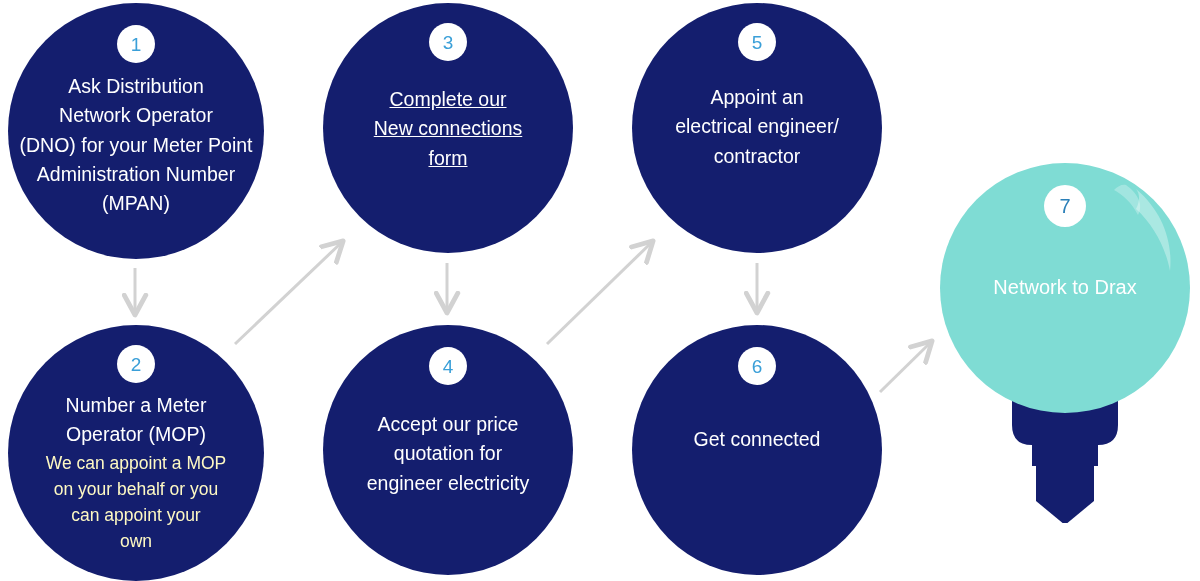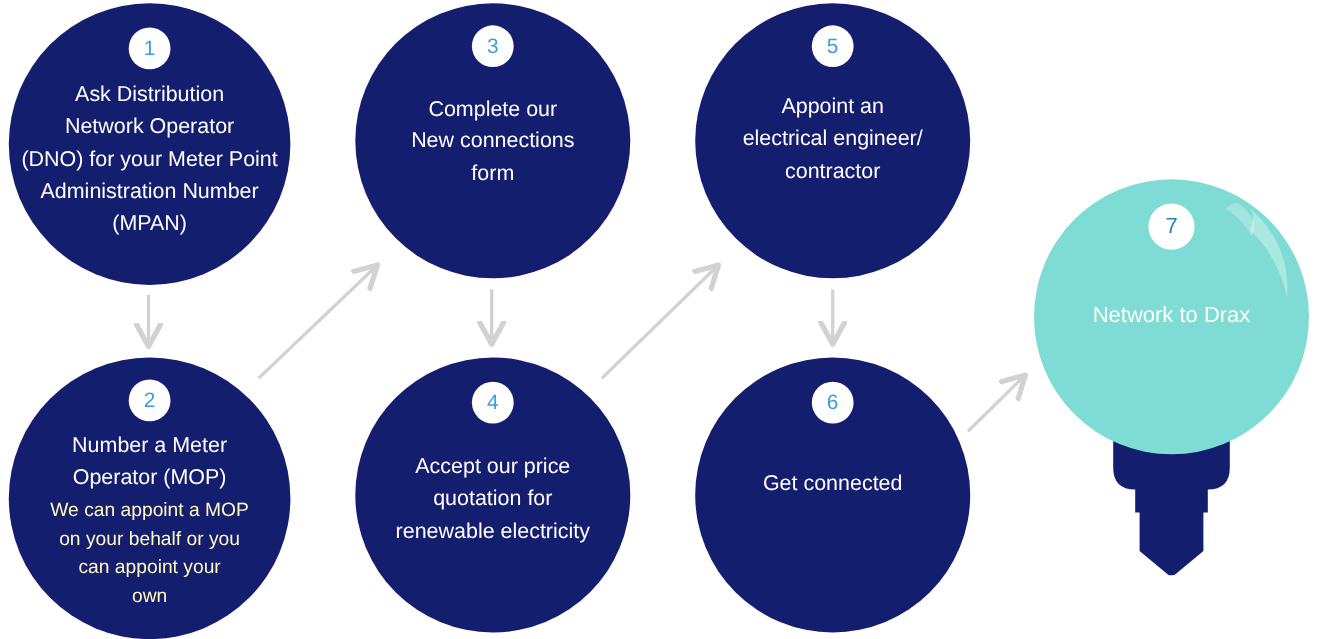--- a/index.html
+++ b/index.html
@@ -73,21 +73,21 @@
   #step1 { left: 8px;   top: 3px;   width: 256px; height: 256px; padding-top: 22px; }
   #step1 .badge { width: 38px; height: 38px; }
   #step1 .step-body { margin-top: 9px; }
 
   #step2 { left: 8px;   top: 325px; width: 256px; height: 256px; padding-top: 20px; }
   #step2 .badge { width: 38px; height: 38px; }
   #step2 .step-body { margin-top: 8px; }
 
   #step3 { left: 323px; top: 3px;   width: 250px; height: 250px; padding-top: 20px; }
   #step3 .badge { width: 38px; height: 38px; }
-  #step3 .step-body { margin-top: 24px; }
+  #step3 .step-body { margin-top: 24px; text-decoration: underline; }
 
   #step4 { left: 323px; top: 325px; width: 250px; height: 250px; padding-top: 22px; }
   #step4 .badge { width: 38px; height: 38px; }
   #step4 .step-body { margin-top: 25px; }
 
   #step5 { left: 632px; top: 3px;   width: 250px; height: 250px; padding-top: 20px; }
   #step5 .badge { width: 38px; height: 38px; }
   #step5 .step-body { margin-top: 22px; text-align: center; }
 
   #step6 { left: 632px; top: 325px; width: 250px; height: 250px; padding-top: 22px; }
@@ -199,21 +199,21 @@
 form</div>
 
     </div>
   </div>
 
   <div class="step" id="step4">
     <div class="badge">4</div>
     <div class="step-body">
       <div class="title">Accept our price
 quotation for
-renewable electricity</div>
+engineer electricity</div>
 
     </div>
   </div>
 
   <div class="step" id="step5">
     <div class="badge">5</div>
     <div class="step-body">
       <div class="title">Appoint an
 electrical engineer/
 contractor</div>

